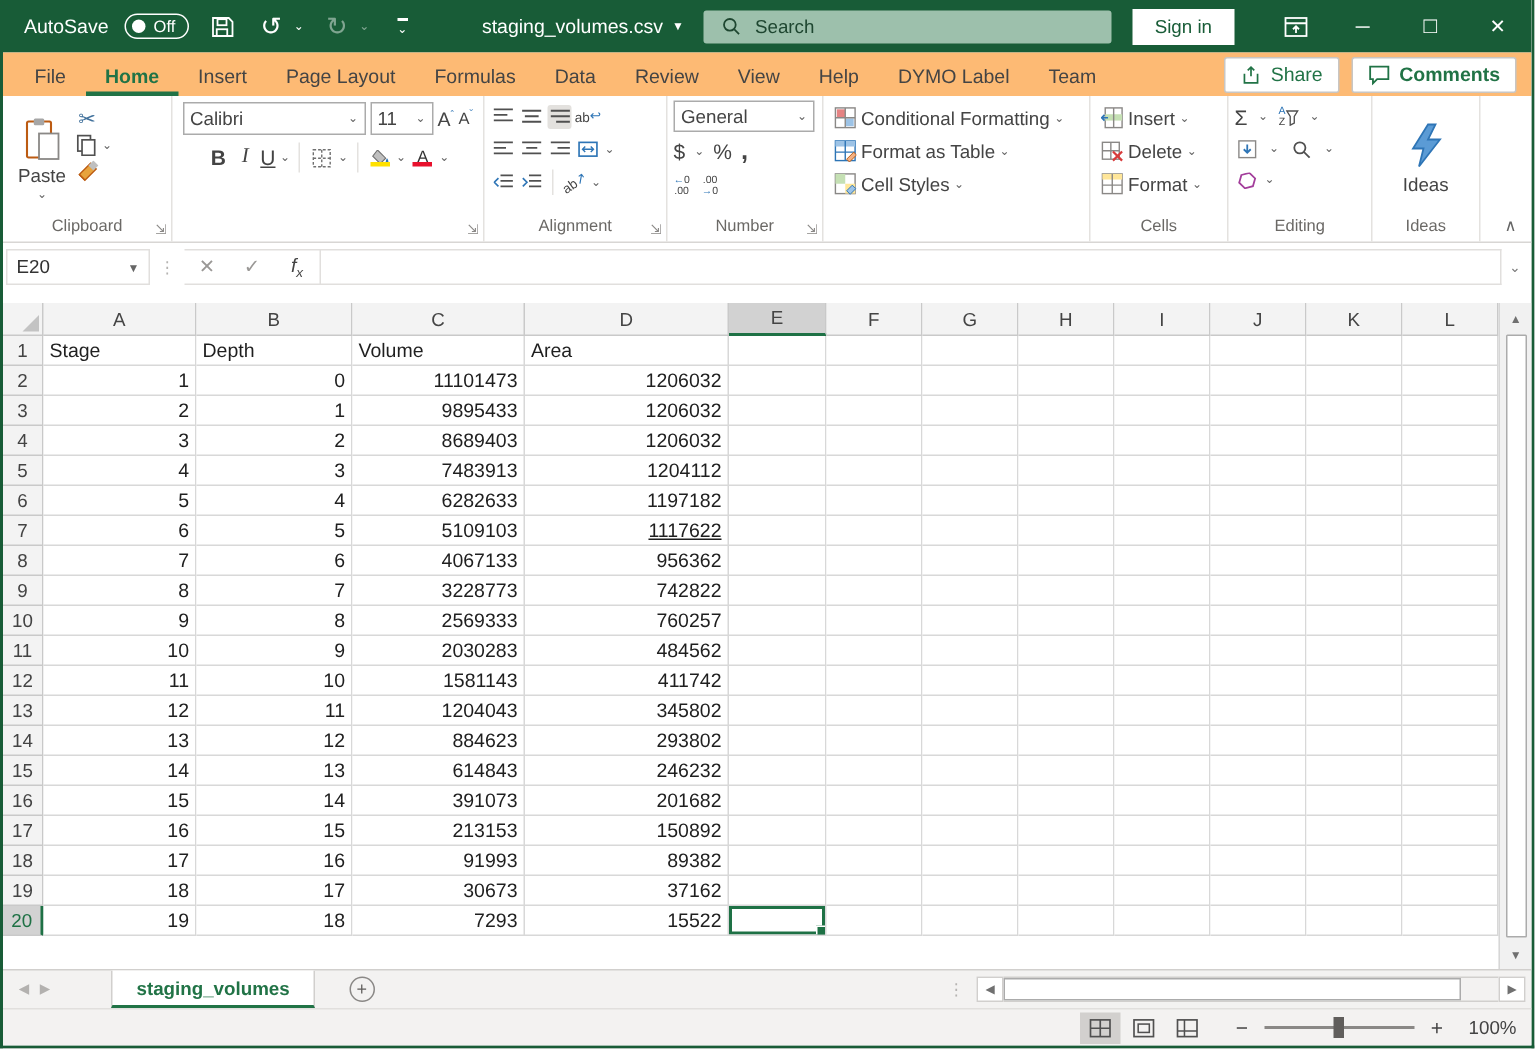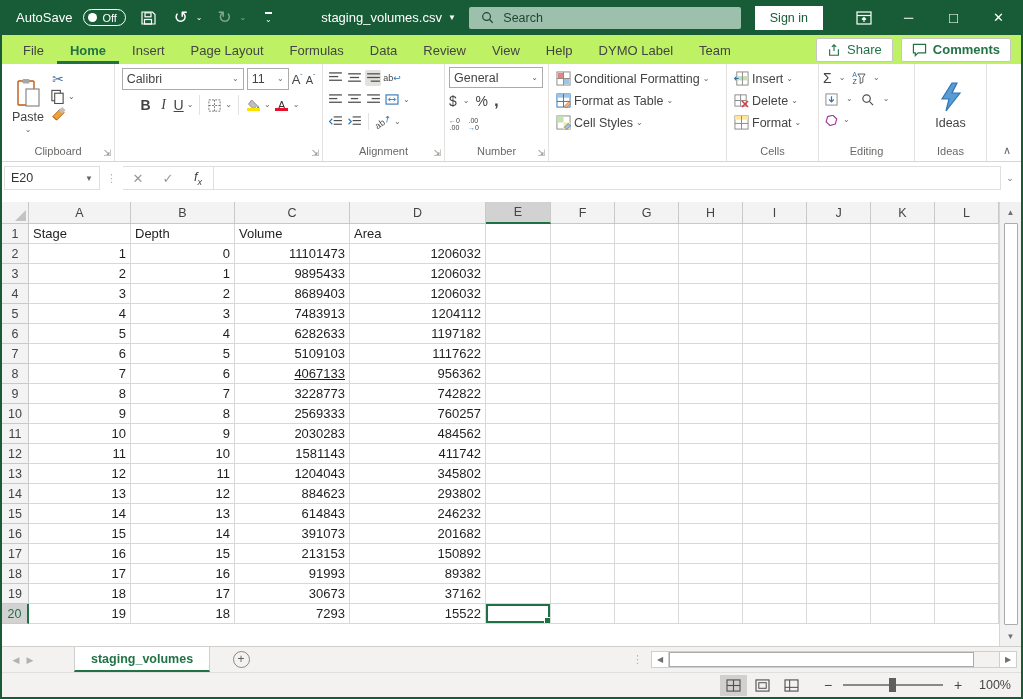--- a/index.html
+++ b/index.html
@@ -19,21 +19,21 @@
   .dim { opacity:.45; }
   .overbar { border-top:2px solid #fff; font-size:8px; line-height:9px; padding-top:1px; }
   .tb-doc { margin-left:42px; display:flex; align-items:center; gap:6px; white-space:nowrap; }
   .tb-doc .dd { font-size:8px; }
   .tb-search { width:272px; height:22px; background:#9DC0AC; color:#1E4630; border-radius:2px; display:flex; align-items:center; gap:8px; padding-left:34px; font-size:12.5px; }
   .spacer { flex:1 1 auto; }
   .signin { background:#fff; color:#185C37; border:none; height:24px; padding:0 15px; font-size:12.5px; font-family:inherit; margin-right:18px; }
   .winbtn { width:45px; height:35px; display:flex; align-items:center; justify-content:center; color:#fff; font-size:13px; }
 
   
-  .tabrow { height:29px; background:#bef264; display:flex; align-items:center; flex:0 0 auto; font-size:13px; color:#444;justify-content:space-between; }
+  .tabrow { height:29px; background:#fdba74; display:flex; align-items:center; flex:0 0 auto; font-size:13px; color:#444;justify-content:space-between; }
   .rtabs { display:flex; align-items:center; padding-left:8px; }
   .rtab { padding:6px 13px 5px; height:29px; display:flex; align-items:center; white-space:nowrap; }
   .rtab.active { color:#217346; font-weight:bold; box-shadow:inset 0 -3px 0 #217346; }
   .tabrow-right { margin-left:auto; display:flex; align-items:center; gap:8px; padding-right:10px; }
   .pillbtn { display:flex; align-items:center; gap:6px; border:1px solid #C8C6C4; background:#fff; color:#217346; font-size:13px; font-family:inherit; height:24px; padding:0 10px; border-radius:2px; }
 
   
   .ribbon { height:98px; background:#fff; border-bottom:1px solid #D8D6D4; display:flex; flex:0 0 auto; position:relative; font-size:12.5px; color:#444; }
   .rgroup { display:flex; flex-direction:column; padding:3px 4px 0; position:relative; }
   .rgroup + .rgroup { border-left:1px solid #E4E2DF; }
@@ -695,35 +695,35 @@
           <div class="cell" style="width: 64px;"></div>
           <div class="cell" style="width: 64px;"></div>
           <div class="cell" style="width: 64px;"></div>
           <div class="cell" style="width: 64px;"></div>
         </div>
         <div class="grow">
           <div class="rhdr">7</div>
           <div class="cell num" style="width: 102px;">6</div>
           <div class="cell num" style="width: 104px;">5</div>
           <div class="cell num" style="width: 115px;">5109103</div>
-          <div class="cell num" style="width: 136px;">1117622</div>
+          <div class="cell num" style="width: 136px; text-decoration: underline;">1117622</div>
           <div class="cell" style="width: 65px;"></div>
           <div class="cell" style="width: 64px;"></div>
           <div class="cell" style="width: 64px;"></div>
           <div class="cell" style="width: 64px;"></div>
           <div class="cell" style="width: 64px;"></div>
           <div class="cell" style="width: 64px;"></div>
           <div class="cell" style="width: 64px;"></div>
           <div class="cell" style="width: 64px;"></div>
         </div>
         <div class="grow">
           <div class="rhdr">8</div>
           <div class="cell num" style="width: 102px;">7</div>
           <div class="cell num" style="width: 104px;">6</div>
-          <div class="cell num" style="width: 115px; text-decoration: underline;">4067133</div>
+          <div class="cell num" style="width: 115px;">4067133</div>
           <div class="cell num" style="width: 136px;">956362</div>
           <div class="cell" style="width: 65px;"></div>
           <div class="cell" style="width: 64px;"></div>
           <div class="cell" style="width: 64px;"></div>
           <div class="cell" style="width: 64px;"></div>
           <div class="cell" style="width: 64px;"></div>
           <div class="cell" style="width: 64px;"></div>
           <div class="cell" style="width: 64px;"></div>
           <div class="cell" style="width: 64px;"></div>
         </div>

